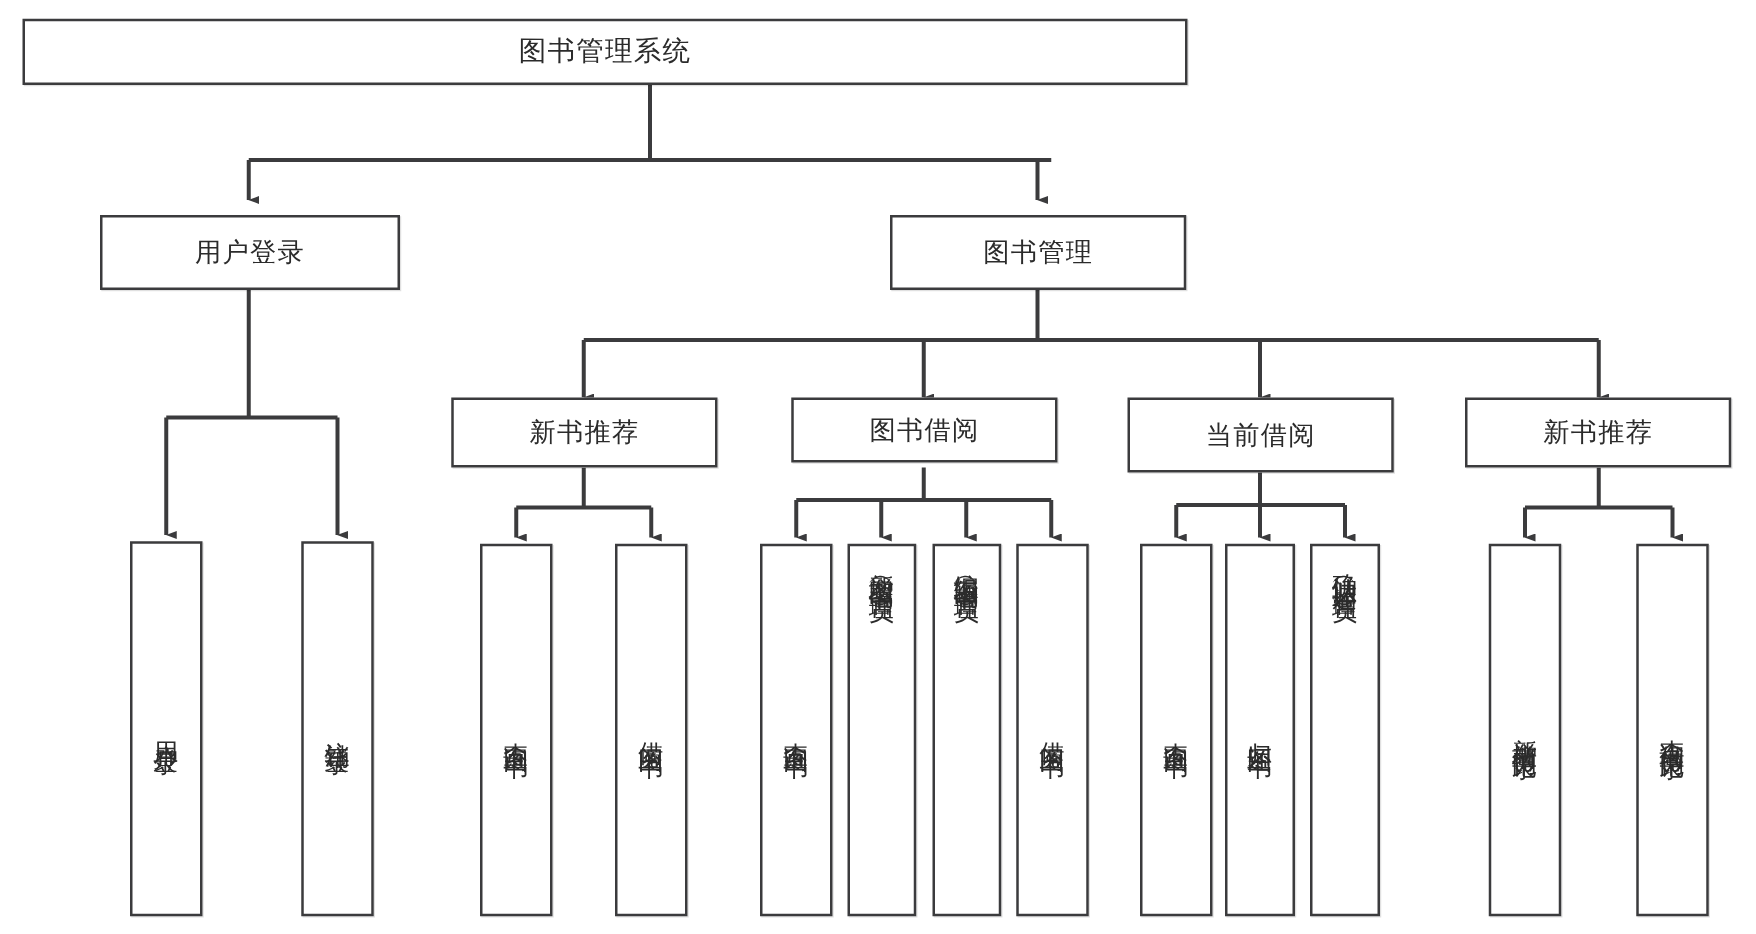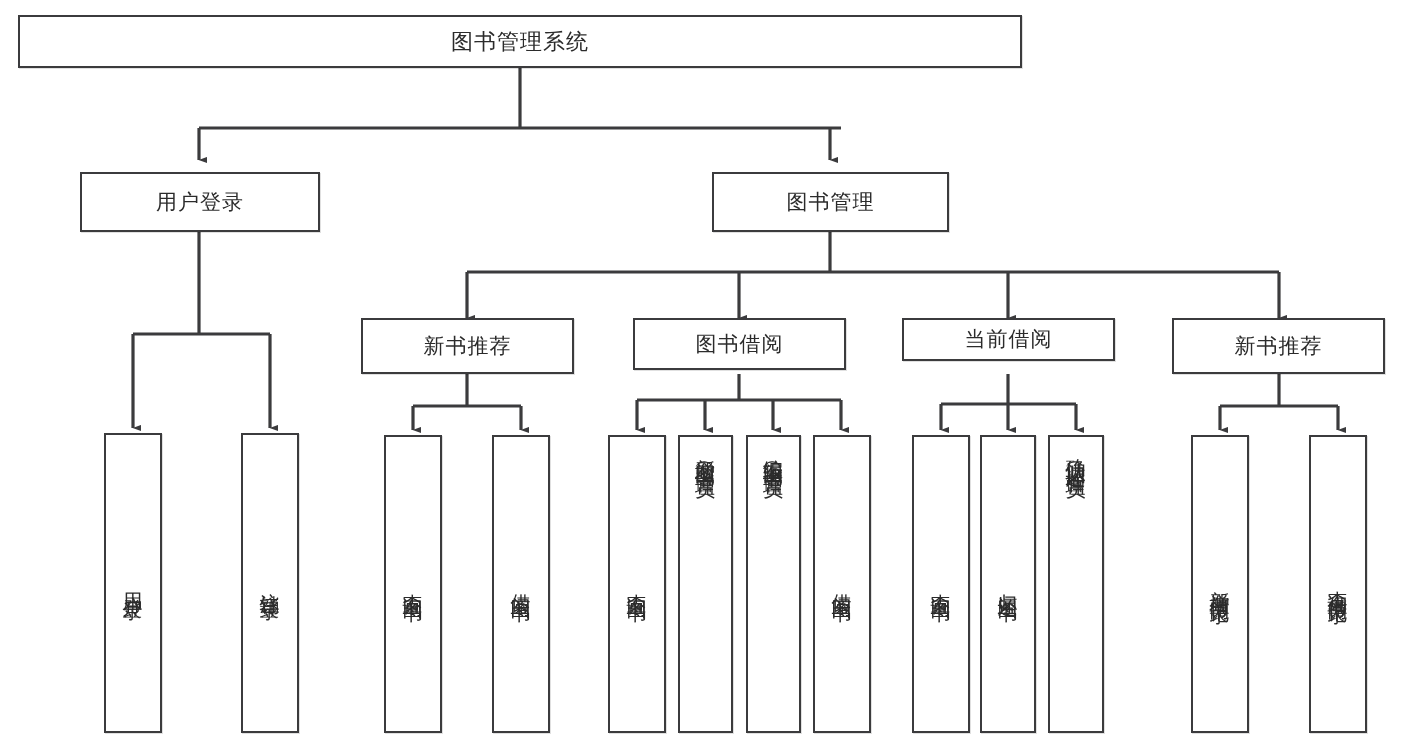--- a/index.html
+++ b/index.html
@@ -125,38 +125,38 @@
       <path d="M1008,404 L1008,430" marker-end="url(#arrowhead)"></path>
       <path d="M1076,404 L1076,430" marker-end="url(#arrowhead)"></path>
 
       <path d="M1279,374 L1279,406"></path>
       <path d="M1220,406 L1338,406"></path>
       <path d="M1220,406 L1220,430" marker-end="url(#arrowhead)"></path>
       <path d="M1338,406 L1338,430" marker-end="url(#arrowhead)"></path>
     </g>
   </svg>
 
-  <div class="node horizontal root" style="left:18px; top:15px; width:1004px; height:53px;justify-content:center;">
+  <div class="node horizontal root" style="left:18px; top:15px; width:932px; height:53px;justify-content:center;">
     <span class="label">图书管理系统</span>
   </div>
 
   <div class="node horizontal" style="left:80px; top:172px; width:240px; height:60px;">
     <span class="label">用户登录</span>
   </div>
   <div class="node horizontal" style="left:361px; top:318px; width:213px; height:56px;">
     <span class="label">新书推荐</span>
   </div>
 
   <div class="node horizontal" style="left:712px; top:172px; width:237px; height:60px;">
     <span class="label">图书管理</span>
   </div>
   <div class="node horizontal" style="left:633px; top:318px; width:213px; height:52px;">
     <span class="label">图书借阅</span>
   </div>
-  <div class="node horizontal" style="left:902px; top:318px; width:213px; height:43px;">
+  <div class="node horizontal" style="left:902px; top:318px; width:213px; height:60px;">
     <span class="label">当前借阅</span>
   </div>
   <div class="node horizontal" style="left:1172px; top:318px; width:213px; height:56px;">
     <span class="label">新书推荐</span>
   </div>
 
   <div class="node vertical centered" style="left:104px; top:433px; width:58px; height:300px;">
     <span class="label">用户登录</span>
   </div>
   <div class="node vertical centered" style="left:241px; top:433px; width:58px; height:300px;">

